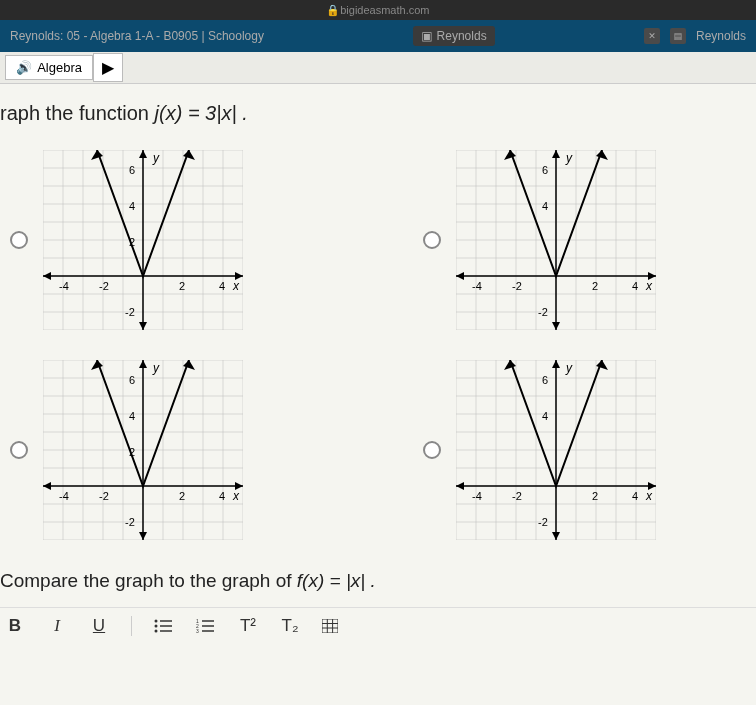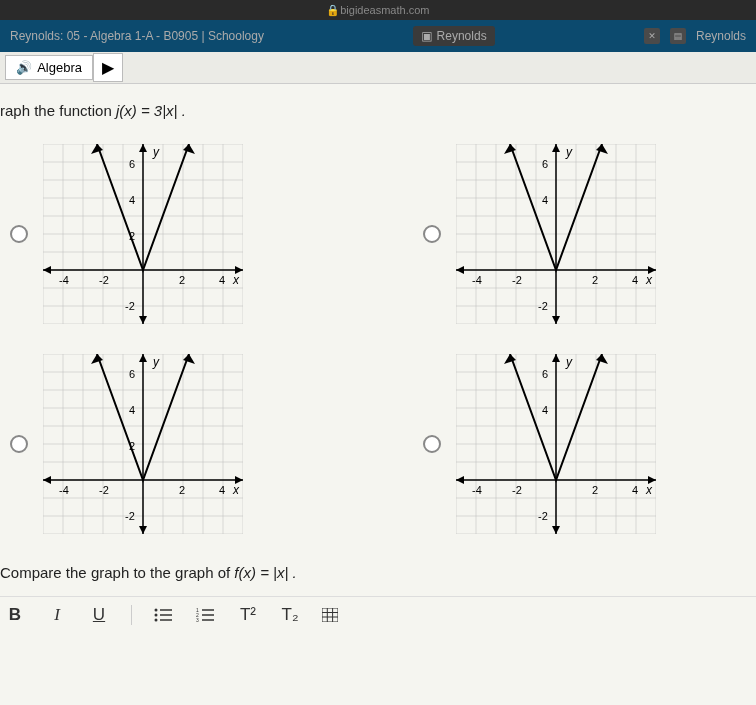--- a/index.html
+++ b/index.html
@@ -59,21 +59,21 @@
     }
     .play-btn {
       border: 1px solid #bbb;
       background: #fff;
       padding: 4px 8px;
       display: flex;
       align-items: center;
     }
     .question {
       padding: 18px 0 10px 0;
-      font-size: 15px;
+      font-size: 20px;
       color: #222;
     }
     .graphs-container {
       display: flex;
       flex-wrap: wrap;
       gap: 30px 180px;
       padding: 15px 10px 10px 10px;
     }
     .graph-option {
       display: flex;
@@ -88,21 +88,21 @@
       background: #fff;
       flex-shrink: 0;
     }
     .graph {
       width: 200px;
       height: 180px;
       position: relative;
     }
     .compare-text {
       padding: 20px 0 15px 0;
-      font-size: 15px;
+      font-size: 19px;
       color: #222;
     }
     .toolbar {
       display: flex;
       align-items: center;
       gap: 22px;
       padding: 8px 5px;
       border-top: 1px solid #ddd;
     }
     .toolbar-btn {

